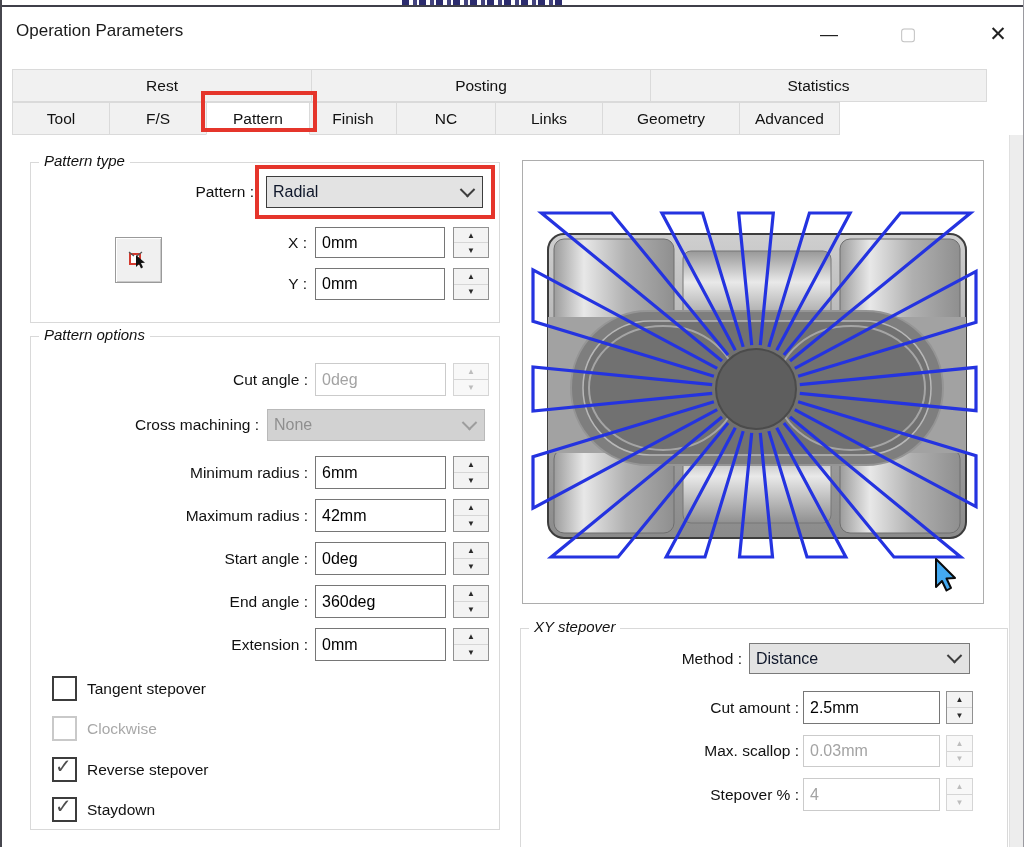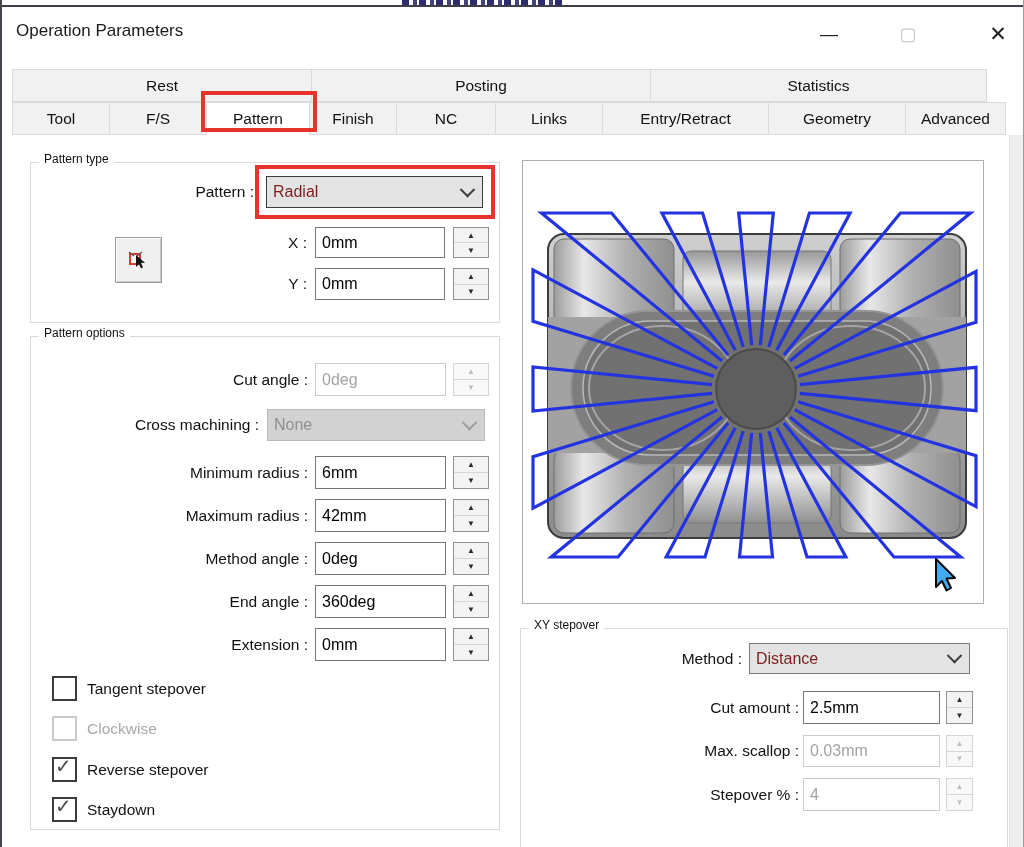--- a/index.html
+++ b/index.html
@@ -11,27 +11,27 @@
   .topline{position:absolute;left:0;top:5px;width:1024px;height:2px;background:#3f3f49;}
   .titlebar{position:absolute;left:0;top:7px;width:1024px;height:52px;background:#fff;}
   .title{position:absolute;left:14px;top:14px;font-size:17px;color:#1a1a1a;}
   .winbtn{position:absolute;top:10px;width:44px;height:34px;display:flex;align-items:center;justify-content:center;font-size:18px;color:#222;}
   .tabrow{position:absolute;left:10px;width:1004px;height:33px;display:flex;}
   .tab{background:#f1f1f1;border:1px solid #dadada;display:flex;align-items:center;justify-content:center;
        font-size:15.5px;box-sizing:border-box;margin-left:-1px;}
   .tab:first-child{margin-left:0;}
   .tab.active{background:#fff;border-bottom-color:#fff;z-index:2;}
   .grp{position:absolute;border:1px solid #d9d9d9;box-sizing:border-box;background:transparent;}
-  .grp-title{position:absolute;top:-11px;left:8px;background:#fff;padding:0 5px;font-size:12px;color:#111;}
+  .grp-title{position:absolute;top:-11px;left:8px;background:#fff;padding:0 5px;font-size:15px;color:#111;font-style:italic;}
   .lbl{position:absolute;display:flex;align-items:center;justify-content:flex-end;font-size:15.5px;color:#111;box-sizing:border-box;}
   .field{position:absolute;background:#fff;border:1px solid #767676;box-sizing:border-box;
          display:flex;align-items:center;padding-left:6px;font-size:16px;color:#000;}
   .field.dis{border-color:#cbcbcb;color:#a3a3a3;}
   .combo{position:absolute;background:#e3e3e3;border:1px solid #3d3d3d;box-sizing:border-box;
-         display:flex;align-items:center;justify-content:space-between;padding:0 9px 0 6px;font-size:16px;color:#7f1d1d;}
+         display:flex;align-items:center;justify-content:space-between;padding:0 9px 0 6px;font-size:16px;color:#0f172a;}
   .combo.light{border-color:#7a7a7a;}
   .combo.dis{background:#d2d2d2;border-color:#b9b9b9;color:#8f8f8f;}
   .chev{width:9px;height:9px;border-right:2px solid #3e3e3e;border-bottom:2px solid #3e3e3e;
         transform:rotate(45deg) translate(-2px,-2px);flex:none;}
   .combo.dis .chev{border-color:#9d9d9d;}
   .spin{position:absolute;border:1px solid #919191;background:#f3f3f3;box-sizing:border-box;display:flex;flex-direction:column;}
   .sb{flex:1;display:flex;align-items:center;justify-content:center;font-size:8px;color:#2a2a2a;}
   .sb:first-child{border-bottom:1px solid #d6d6d6;}
   .spin.dis{border-color:#d5d5d5;background:#f8f8f8;}
   .spin.dis .sb{color:#bdbdbd;}
@@ -71,21 +71,20 @@
     <div class="tab" style="width:337px;">Statistics</div>
   </div>
 
   <div class="tabrow" style="top:102px;">
     <div class="tab" style="width:98px;">Tool</div>
     <div class="tab" style="width:98px;">F/S</div>
     <div class="tab active" style="width:104px;">Pattern</div>
     <div class="tab" style="width:88px;">Finish</div>
     <div class="tab" style="width:100px;">NC</div>
     <div class="tab" style="width:108px;">Links</div>
-    <div class="tab" style="width:167px;">Entry/Retract</div>
     <div class="tab" style="width:138px;">Geometry</div>
     <div class="tab" style="width:101px;">Advanced</div>
   </div>
 
   <div class="redbox" style="left:199px;top:91px;width:116px;height:41px;"></div>
 
   <div class="grp" style="left:28px;top:162px;width:470px;height:161px;">
     <span class="grp-title">Pattern type</span>
   </div>
   <div class="lbl" style="left:100px;top:176px;width:152px;height:32px;">Pattern :</div>
@@ -141,21 +140,21 @@
     <span class="sb">▼</span>
   </div>
 
   <div class="lbl" style="left:60px;top:499px;width:246px;height:33px;">Maximum radius :</div>
   <div class="field" style="left:313px;top:499px;width:131px;height:33px;">42mm</div>
   <div class="spin" style="left:451px;top:499px;width:36px;height:33px;">
     <span class="sb">▲</span>
     <span class="sb">▼</span>
   </div>
 
-  <div class="lbl" style="left:60px;top:542px;width:246px;height:33px;">Method angle :</div>
+  <div class="lbl" style="left:60px;top:542px;width:246px;height:33px;">Start angle :</div>
   <div class="field" style="left:313px;top:542px;width:131px;height:33px;">0deg</div>
   <div class="spin" style="left:451px;top:542px;width:36px;height:33px;">
     <span class="sb">▲</span>
     <span class="sb">▼</span>
   </div>
 
   <div class="lbl" style="left:60px;top:585px;width:246px;height:33px;">End angle :</div>
   <div class="field" style="left:313px;top:585px;width:131px;height:33px;">360deg</div>
   <div class="spin" style="left:451px;top:585px;width:36px;height:33px;">
     <span class="sb">▲</span>

